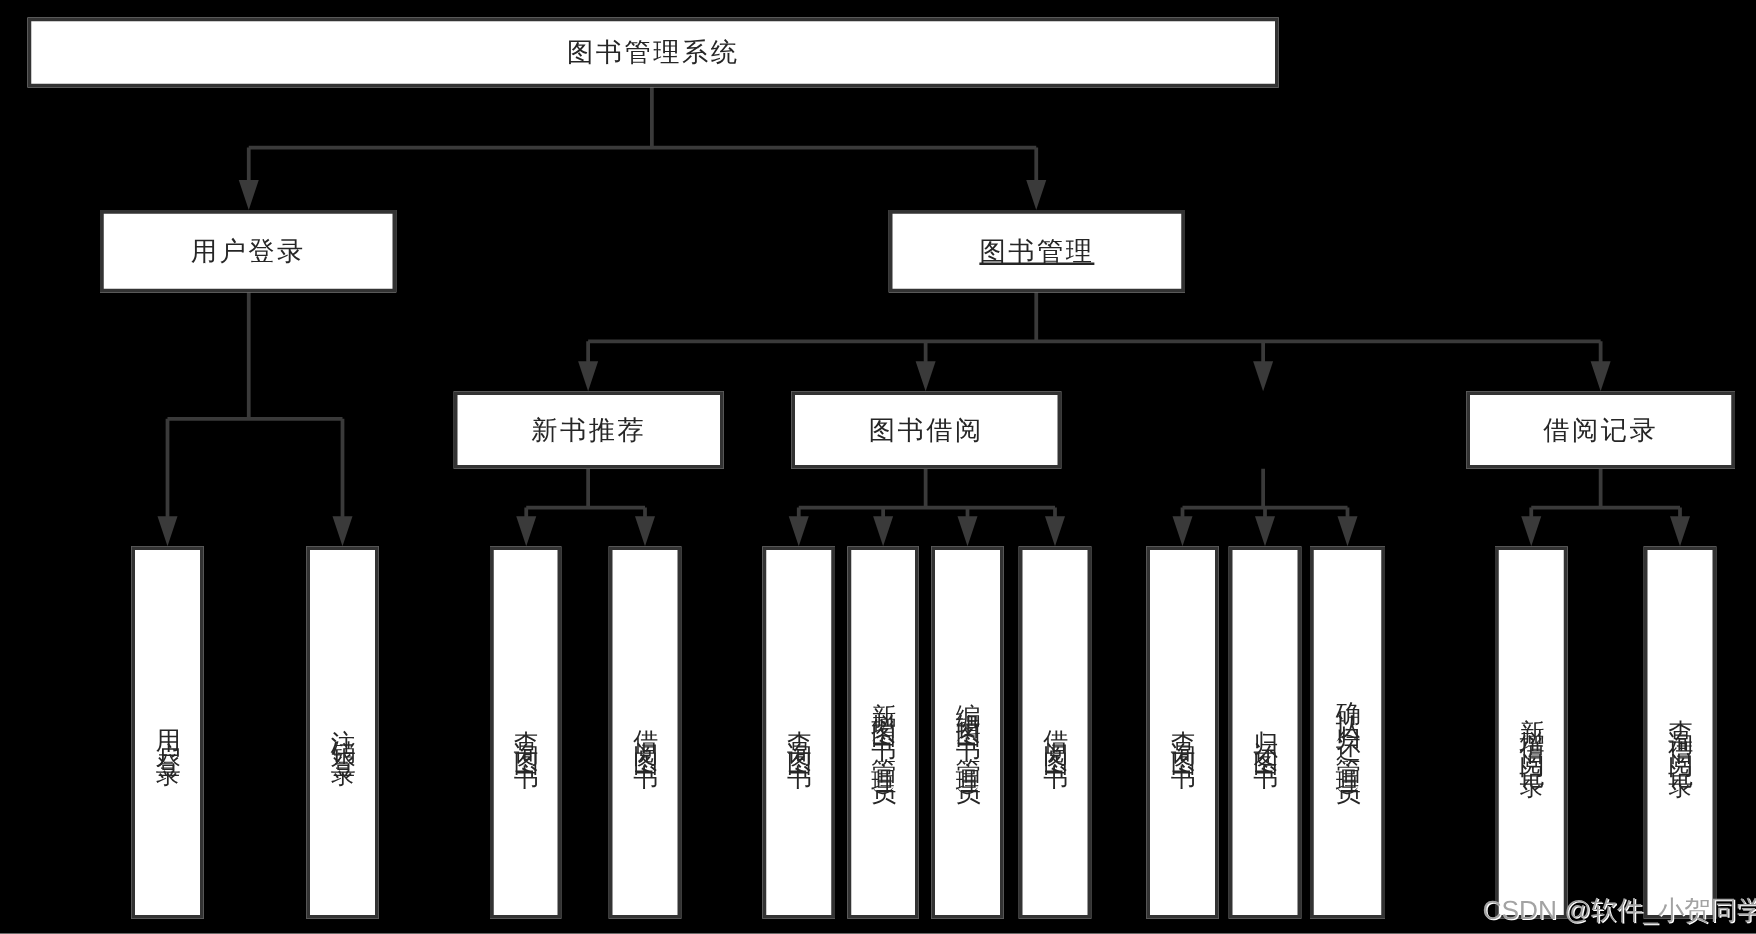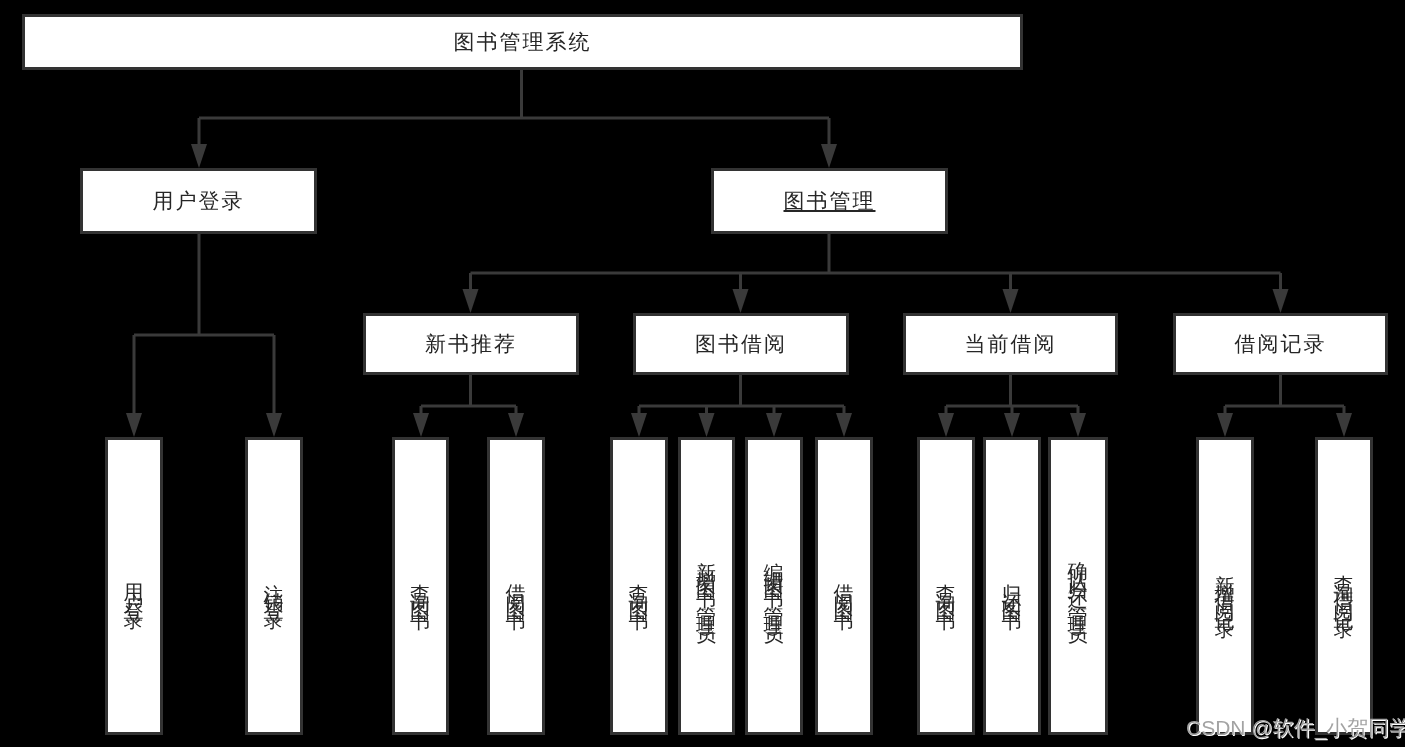--- a/index.html
+++ b/index.html
@@ -81,23 +81,20 @@
   <div class="node" style="left:711px; top:168px; width:237px; height:66px;text-decoration:underline;">
     <span>图书管理</span>
   </div>
 
   <div class="node" style="left:363px; top:313px; width:216px; height:62px;text-align:right;">
     <span>新书推荐</span>
   </div>
   <div class="node" style="left:633px; top:313px; width:216px; height:62px;">
     <span>图书借阅</span>
   </div>
-  <div class="node" style="left:903px; top:313px; width:215px; height:62px;">
-    <span>当前借阅</span>
-  </div>
   <div class="node" style="left:1173px; top:313px; width:215px; height:62px;">
     <span>借阅记录</span>
   </div>
 
   <div class="node leaf" style="left:105px; top:437px; width:58px; height:298px;">
     <span class="vtext">用户登录</span>
   </div>
   <div class="node leaf" style="left:245px; top:437px; width:58px; height:298px;">
     <span class="vtext">注销登录</span>
   </div>

